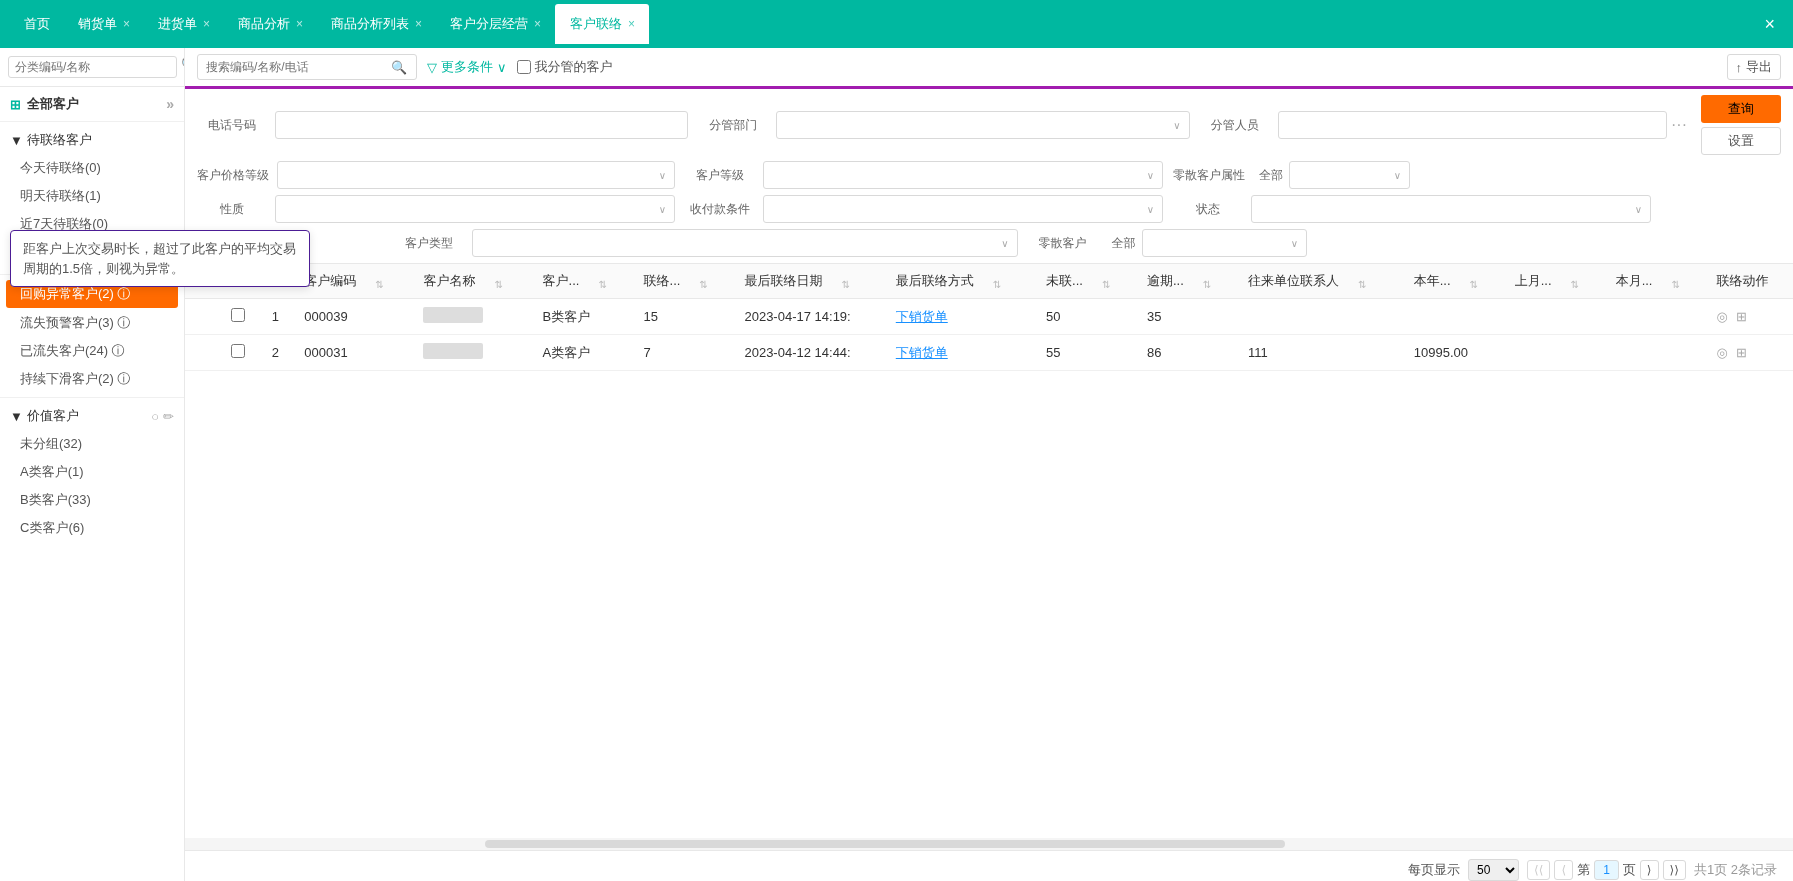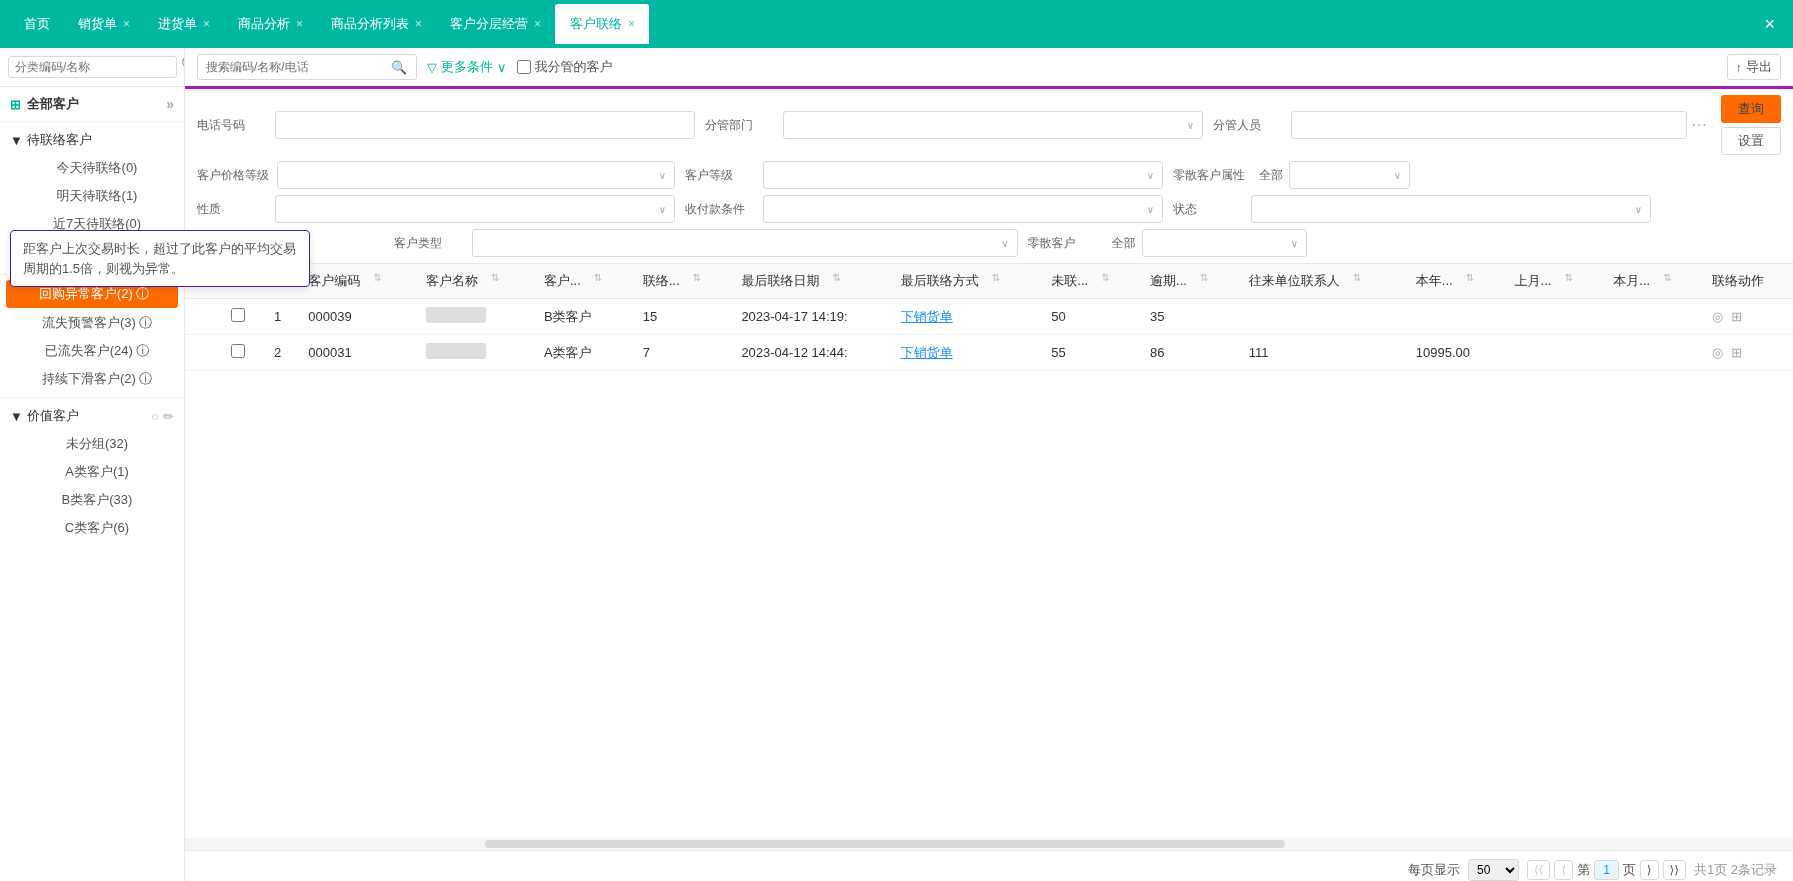--- a/index.html
+++ b/index.html
@@ -53,21 +53,21 @@
     .sidebar-collapse { color: #aaa; cursor: pointer; font-size: 14px; }
 
     .sidebar-section { padding: 4px 0; }
     .sidebar-group-label {
       display: flex; align-items: center; padding: 5px 10px;
       color: #333; cursor: pointer; gap: 4px; font-weight: 500;
     }
 
     .sidebar-item {
       padding: 5px 10px 5px 20px; color: #555; cursor: pointer;
-      font-size: 12px; white-space: nowrap; overflow: hidden; text-overflow: ellipsis; text-align: center;
+      font-size: 12px; white-space: nowrap; overflow: hidden; text-overflow: ellipsis;
     }
     .sidebar-item.highlighted { background: #ff6a00; color: #fff; border-radius: 3px; margin: 1px 6px; padding-left: 14px; }
 
     .sidebar-divider { height: 1px; background: #f0f0f0; margin: 4px 0; }
 
     .sidebar-value-group {
       display: flex; align-items: center; padding: 5px 10px;
       color: #333; cursor: pointer; gap: 4px; font-weight: 500;
       justify-content: space-between;
     }
@@ -127,21 +127,21 @@
     }
     .filter-row {
       display: flex; align-items: center; margin-bottom: 6px; gap: 10px;
     }
     .filter-row:last-child { margin-bottom: 0; }
     .filter-cell {
       display: flex; align-items: center; flex: 1;
     }
     .filter-label {
       color: #666; font-size: 12px; white-space: nowrap; min-width: 70px;
-      text-align: left; margin-right: 8px;
+      text-align: center; margin-right: 8px;
     }
     .filter-select {
       flex: 1; border: 1px solid #d9d9d9; border-radius: 3px;
       padding: 4px 8px; font-size: 12px; outline: none;
       display: flex; align-items: center; justify-content: space-between;
       cursor: pointer; background: #fff; min-height: 28px;
     }
     .filter-select .arrow { color: #aaa; font-size: 10px; }
     .filter-input {
       flex: 1; border: 1px solid #d9d9d9; border-radius: 3px;
@@ -150,42 +150,42 @@
     .filter-dots { color: #aaa; cursor: pointer; font-size: 16px; margin: 0 4px; }
     .filter-inline-label {
       color: #666; font-size: 12px; white-space: nowrap; margin: 0 6px; text-align: right;
     }
 
     
     .action-buttons {
       display: flex; flex-direction: column; gap: 4px;
     }
     .btn-query {
-      background: #ff6a00; color: #404040; border: none; border-radius: 3px;
-      padding: 5px 17px; cursor: pointer; font-size: 13px; white-space: nowrap;
+      background: #ff6a00; color: #000000; border: none; border-radius: 3px;
+      padding: 5px 27px; cursor: pointer; font-size: 13px; white-space: nowrap;
     }
     .btn-settings {
       background: #fff; color: #555; border: 1px solid #d9d9d9; border-radius: 3px;
       padding: 4px 14px; cursor: pointer; font-size: 13px; white-space: nowrap;
     }
 
     
     .table-container {
       flex: 1; overflow: auto; background: #fff;
     }
     table {
       width: 100%; border-collapse: collapse; font-size: 12px;
     }
     thead th {
       background: #fafafa; border-bottom: 1px solid #e8e8e8;
       padding: 8px 10px; text-align: left; color: #333; font-weight: 500;
       white-space: nowrap; position: sticky; top: 0; z-index: 10;
     }
     thead th .th-inner {
-      display: flex; align-items: flex-start; gap: 13px;
+      display: flex; align-items: flex-end; gap: 19px;
     }
     thead th .sort-icon { color: #bbb; font-size: 10px; }
     tbody tr { border-bottom: 1px solid #f0f0f0; }
     tbody td {
       padding: 8px 10px; color: #333; white-space: nowrap;
     }
     .td-link { color: #1890ff; text-decoration: underline; cursor: pointer; }
     .row-action-icons { display: flex; gap: 8px; color: #aaa; cursor: pointer; }
 
     

